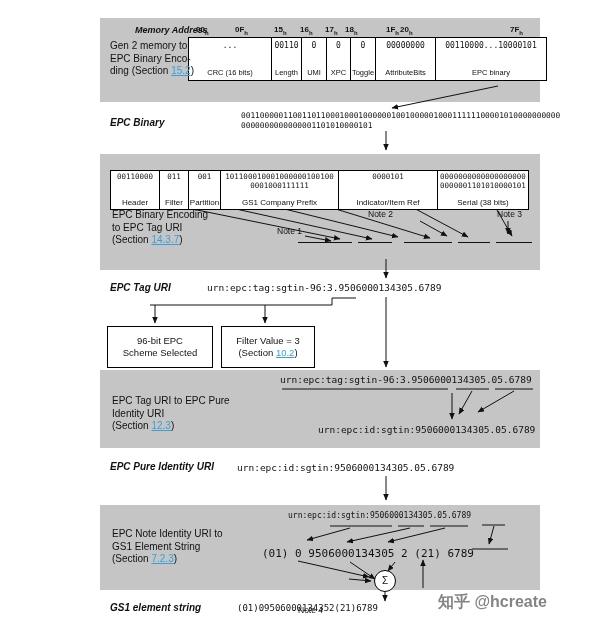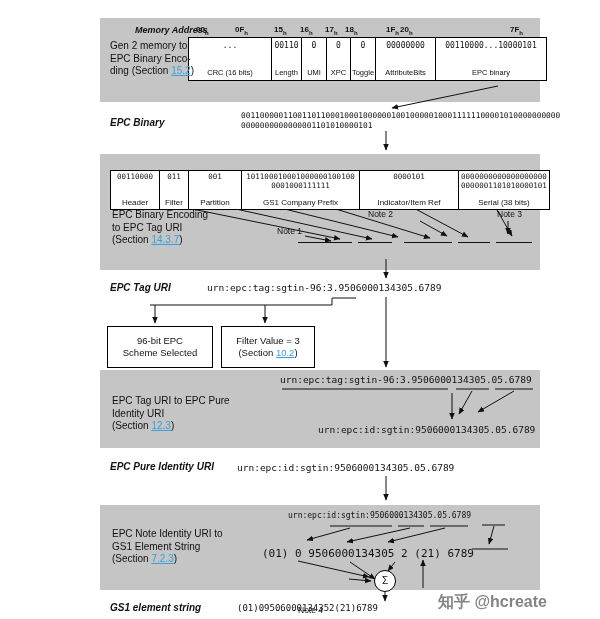--- a/index.html
+++ b/index.html
@@ -164,21 +164,21 @@
 
   <div id="enc-table" class="z3">
       <div class="ecell" style="width: 50px;">
         <div class="ecv">00110000</div>
         <div class="ecl">Header</div>
       </div>
       <div class="ecell" style="width: 30px;">
         <div class="ecv">011</div>
         <div class="ecl">Filter</div>
       </div>
-      <div class="ecell" style="width: 54px;">
+      <div class="ecell" style="width: 33px;">
         <div class="ecv">001</div>
         <div class="ecl">Partition</div>
       </div>
       <div class="ecell" style="width: 119px;">
         <div class="ecv">101100010001000000100100
 0001000111111</div>
         <div class="ecl">GS1 Company Prefix</div>
       </div>
       <div class="ecell" style="width: 100px;">
         <div class="ecv">0000101</div>

